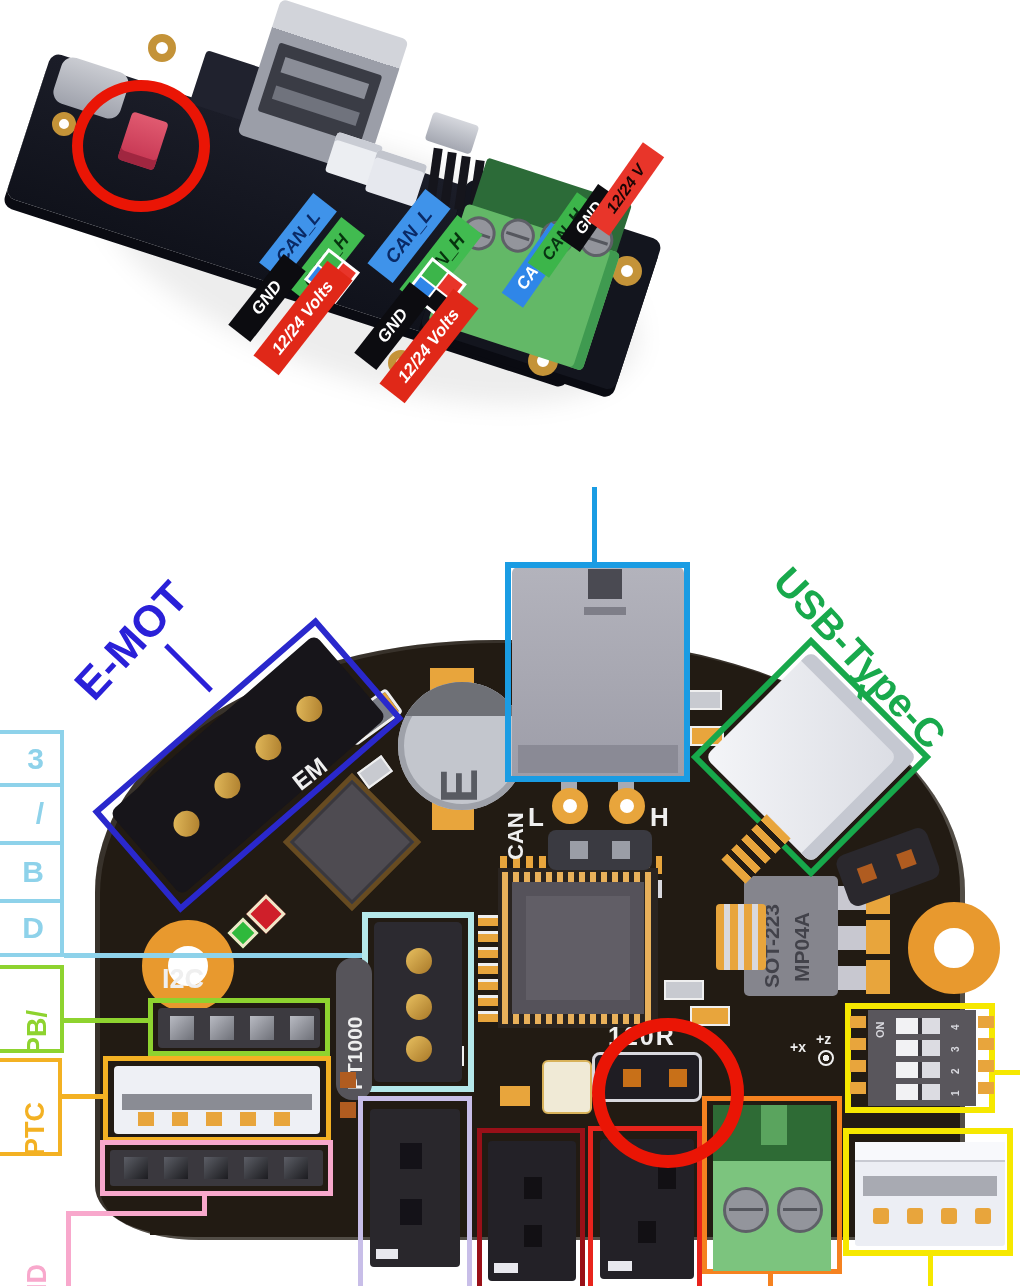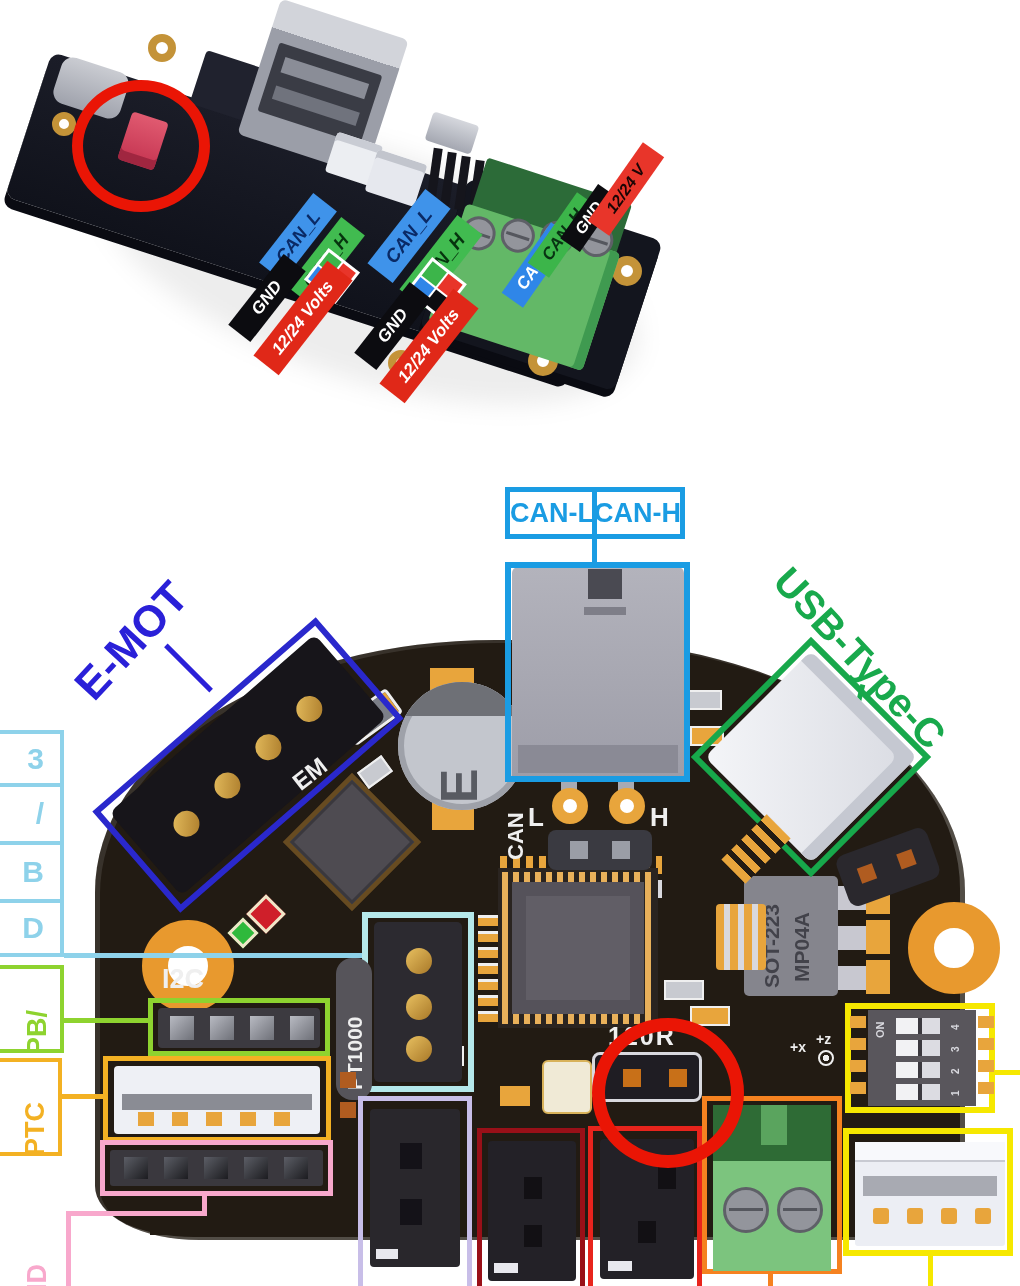--- a/index.html
+++ b/index.html
@@ -194,24 +194,20 @@
     <div class="a" style="left:430px;top:606px;width:34px;height:20px;background:#c8cad0;border:2px solid #efefef"></div>
     <div class="a" style="left:542px;top:620px;width:50px;height:54px;background:#f0ead6;border:2px solid #d8b25a;border-radius:6px"></div>
     <div class="a gold" style="left:500px;top:646px;width:30px;height:20px"></div>
 
     <div class="a" style="left:512px;top:127px;width:172px;height:212px;background:linear-gradient(180deg,#b3b3bc,#9d9da8);border-radius:6px 6px 3px 3px">
       <div class="a" style="left:76px;top:2px;width:34px;height:30px;background:#4a4a52"></div>
       <div class="a" style="left:72px;top:40px;width:42px;height:8px;background:#7e7e88"></div>
       <div class="a" style="left:6px;top:178px;width:160px;height:28px;background:#8a8a95"></div>
     </div>
     <div class="a" style="left:505px;top:122px;width:185px;height:220px;border:6px solid #1a9ce3"></div>
-    <div class="a" style="left:505px;top:47px;width:180px;height:52px;border:5px solid #1a9ce3;display:flex">
-      <div class="t" style="flex:1;color:#1a9ce3;font-size:27px;display:flex;align-items:center;justify-content:center">CAN-L</div>
-      <div class="t" style="flex:1;color:#1a9ce3;font-size:27px;display:flex;align-items:center;justify-content:center">CAN-H</div>
-    </div>
     <div class="a" style="left:592px;top:47px;width:5px;height:52px;background:#1a9ce3"></div>
     <div class="a" style="left:592px;top:99px;width:5px;height:28px;background:#1a9ce3"></div>
 
     <div class="a t" style="left:48px;top:150px;width:220px;color:#2a20d8;font-size:44px;transform:rotate(-47deg)">E-MOT</div>
     <div class="a" style="left:186px;top:196px;width:5px;height:64px;background:#2a20d8;transform:rotate(-45deg)"></div>
     <div class="a" style="left:100px;top:258px;width:296px;height:134px;border:6px solid #2a28cc;transform:rotate(-41deg)">
       <div class="a" style="left:6px;top:6px;width:272px;height:110px;background:#17151a;border-radius:8px">
         <div class="a" style="left:38px;top:46px;width:26px;height:26px;border-radius:50%;background:linear-gradient(135deg,#e8c060,#a87828)"></div>
         <div class="a" style="left:94px;top:44px;width:26px;height:26px;border-radius:50%;background:linear-gradient(135deg,#e8c060,#a87828)"></div>
         <div class="a" style="left:150px;top:42px;width:26px;height:26px;border-radius:50%;background:linear-gradient(135deg,#e8c060,#a87828)"></div>

